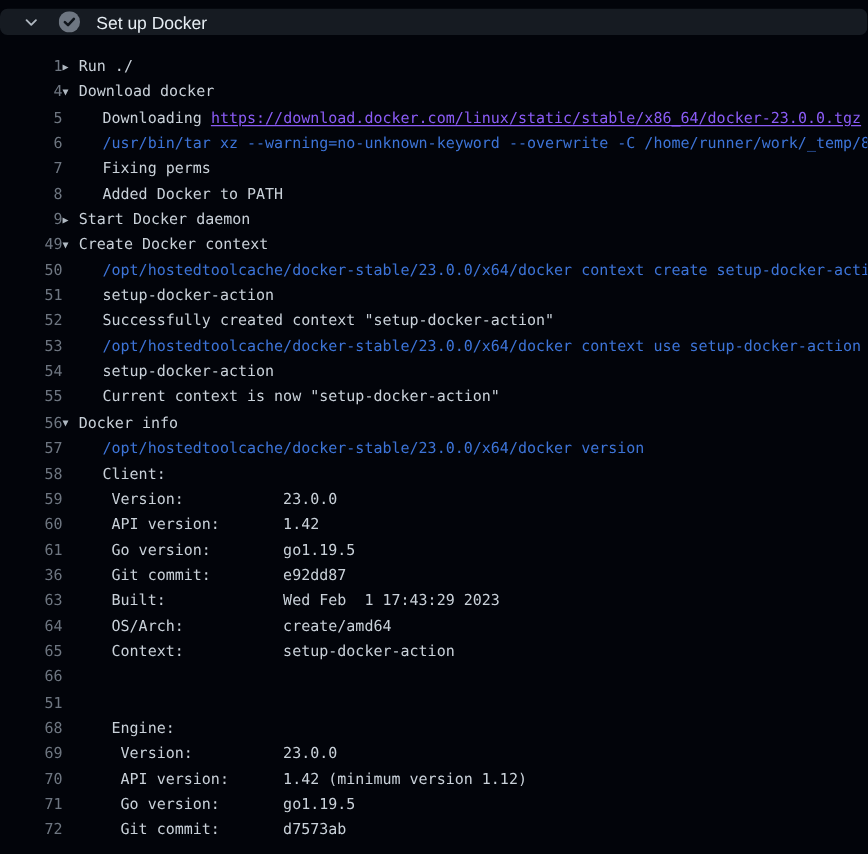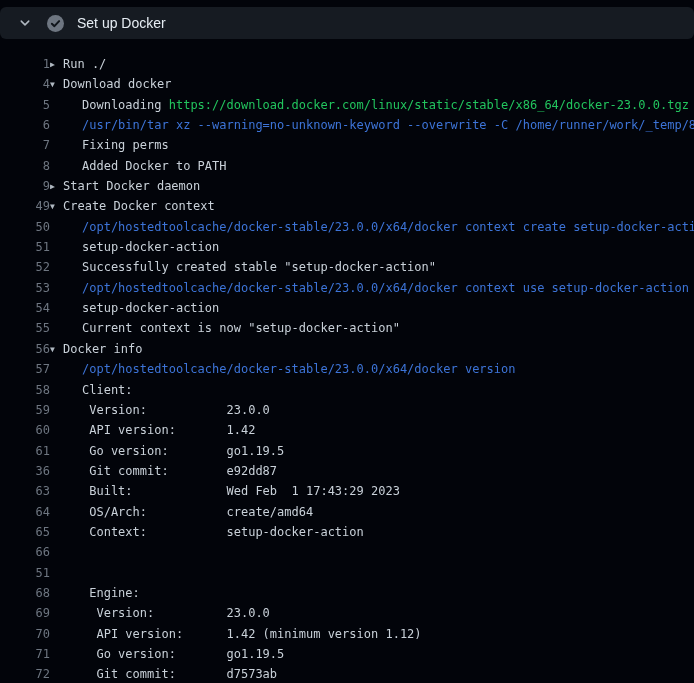--- a/index.html
+++ b/index.html
@@ -3,21 +3,21 @@
 <meta charset="utf-8">
 <style>
   html,body{margin:0;padding:0;}
   body{
     width:694px;height:683px;overflow:hidden;
     background:#02040a;
     font-family:"DejaVu Sans Mono","Liberation Mono",monospace;
   }
   
   .step-header{
-    margin:7px 0 15px 0;height:32px;background:#161b22;border-radius:6px;
+    margin:7px 0 15px 0;height:21px;background:#161b22;border-radius:6px;
     display:flex;align-items:center;cursor:pointer;
   }
   .chev{margin-left:19px;display:flex;align-items:center;}
   .status{margin-left:16px;display:flex;align-items:center;}
   .step-title{
     margin-left:13px;color:#e6edf3;font-size:14px;font-weight:500;
     font-family:"Liberation Sans","DejaVu Sans",sans-serif;
   }
   
   .log{margin-top:11px;font-size:12px;line-height:20.35px;}
@@ -27,21 +27,21 @@
     cursor:pointer;user-select:none;
   }
   .body{color:#c9d1d9;}
   .row .body{margin-left:32px;}
   .row.group .gbody{color:#c9d1d9;cursor:pointer;}
   .marker{
     display:inline-block;width:13px;color:#afb8c1;font-size:8px;
     vertical-align:1px;
   }
   .cmd{color:#3d74d8;}
-  .loglink{color:#22c55e;text-underline-offset:2px;cursor:pointer;}
+  .loglink{color:#8b5cf6;text-decoration:underline;text-underline-offset:2px;cursor:pointer;}
 </style>
 </head>
 <body>
 
 <div class="step-header">
   <span class="chev">
     <svg width="12" height="12" viewBox="0 0 16 16">
       <path d="M3 5.5 L8 10.5 L13 5.5" fill="none" stroke="#b0b8c1" stroke-width="2" stroke-linecap="round" stroke-linejoin="round"></path>
     </svg>
   </span>
@@ -58,21 +58,21 @@
     <div class="row group"><span class="num">1</span><span class="gbody"><span class="marker">▶</span><span>Run ./</span></span></div>
     <div class="row group"><span class="num">4</span><span class="gbody"><span class="marker">▼</span><span>Download docker</span></span></div>
     <div class="row"><span class="num">5</span><span class="body"><span>Downloading </span><span class="loglink">https://download.docker.com/linux/static/stable/x86_64/docker-23.0.0.tgz</span></span></div>
     <div class="row"><span class="num">6</span><span class="body cmd">/usr/bin/tar xz --warning=no-unknown-keyword --overwrite -C /home/runner/work/_temp/8c91</span></div>
     <div class="row"><span class="num">7</span><span class="body">Fixing perms</span></div>
     <div class="row"><span class="num">8</span><span class="body">Added Docker to PATH</span></div>
     <div class="row group"><span class="num">9</span><span class="gbody"><span class="marker">▶</span><span>Start Docker daemon</span></span></div>
     <div class="row group"><span class="num">49</span><span class="gbody"><span class="marker">▼</span><span>Create Docker context</span></span></div>
     <div class="row"><span class="num">50</span><span class="body cmd">/opt/hostedtoolcache/docker-stable/23.0.0/x64/docker context create setup-docker-action</span></div>
     <div class="row"><span class="num">51</span><span class="body">setup-docker-action</span></div>
-    <div class="row"><span class="num">52</span><span class="body">Successfully created stable "setup-docker-action"</span></div>
+    <div class="row"><span class="num">52</span><span class="body">Successfully created context "setup-docker-action"</span></div>
     <div class="row"><span class="num">53</span><span class="body cmd">/opt/hostedtoolcache/docker-stable/23.0.0/x64/docker context use setup-docker-action</span></div>
     <div class="row"><span class="num">54</span><span class="body">setup-docker-action</span></div>
     <div class="row"><span class="num">55</span><span class="body">Current context is now "setup-docker-action"</span></div>
     <div class="row group"><span class="num">56</span><span class="gbody"><span class="marker">▼</span><span>Docker info</span></span></div>
     <div class="row"><span class="num">57</span><span class="body cmd">/opt/hostedtoolcache/docker-stable/23.0.0/x64/docker version</span></div>
     <div class="row"><span class="num">58</span><span class="body">Client:</span></div>
     <div class="row"><span class="num">59</span><span class="body"> Version:           23.0.0</span></div>
     <div class="row"><span class="num">60</span><span class="body"> API version:       1.42</span></div>
     <div class="row"><span class="num">61</span><span class="body"> Go version:        go1.19.5</span></div>
     <div class="row"><span class="num">36</span><span class="body"> Git commit:        e92dd87</span></div>

